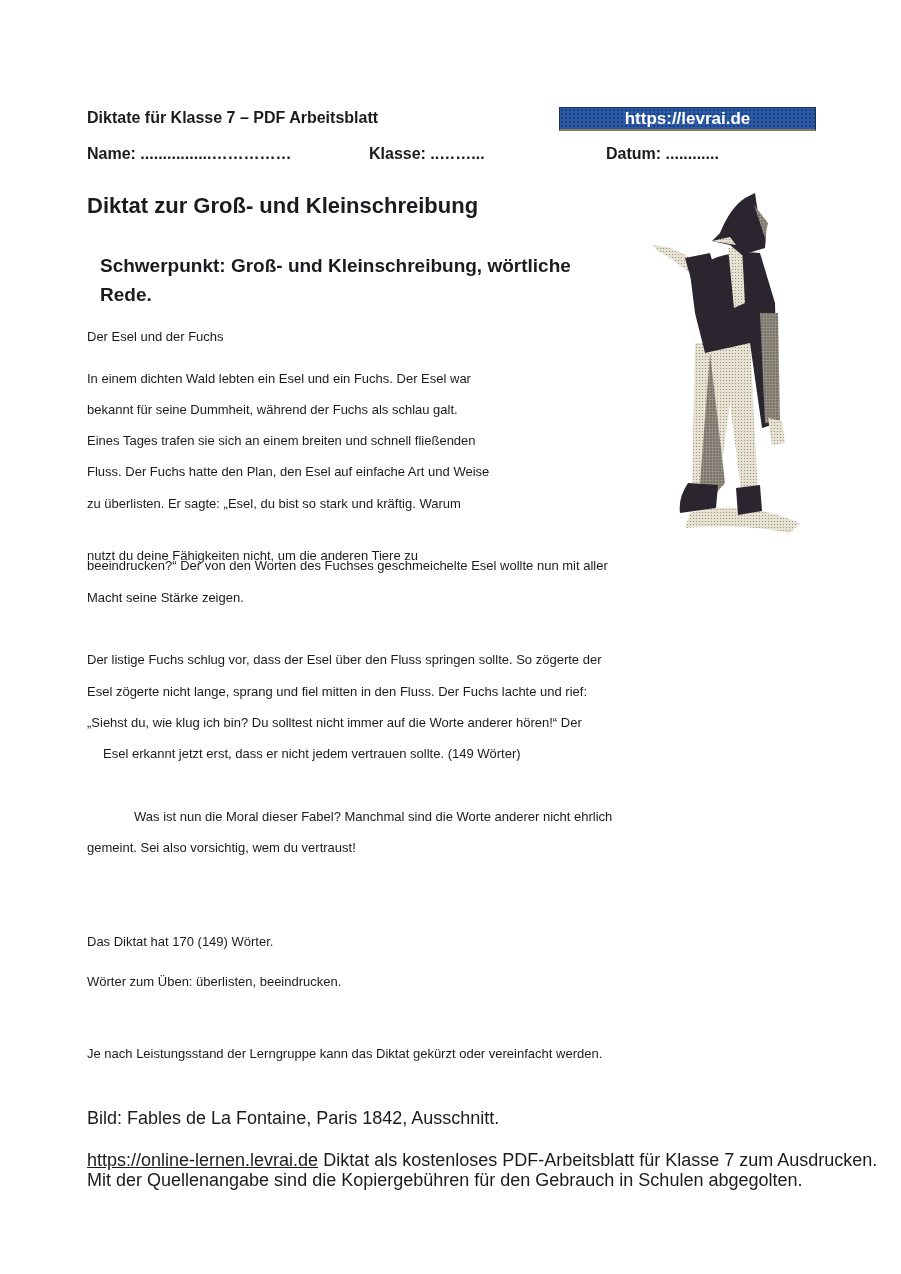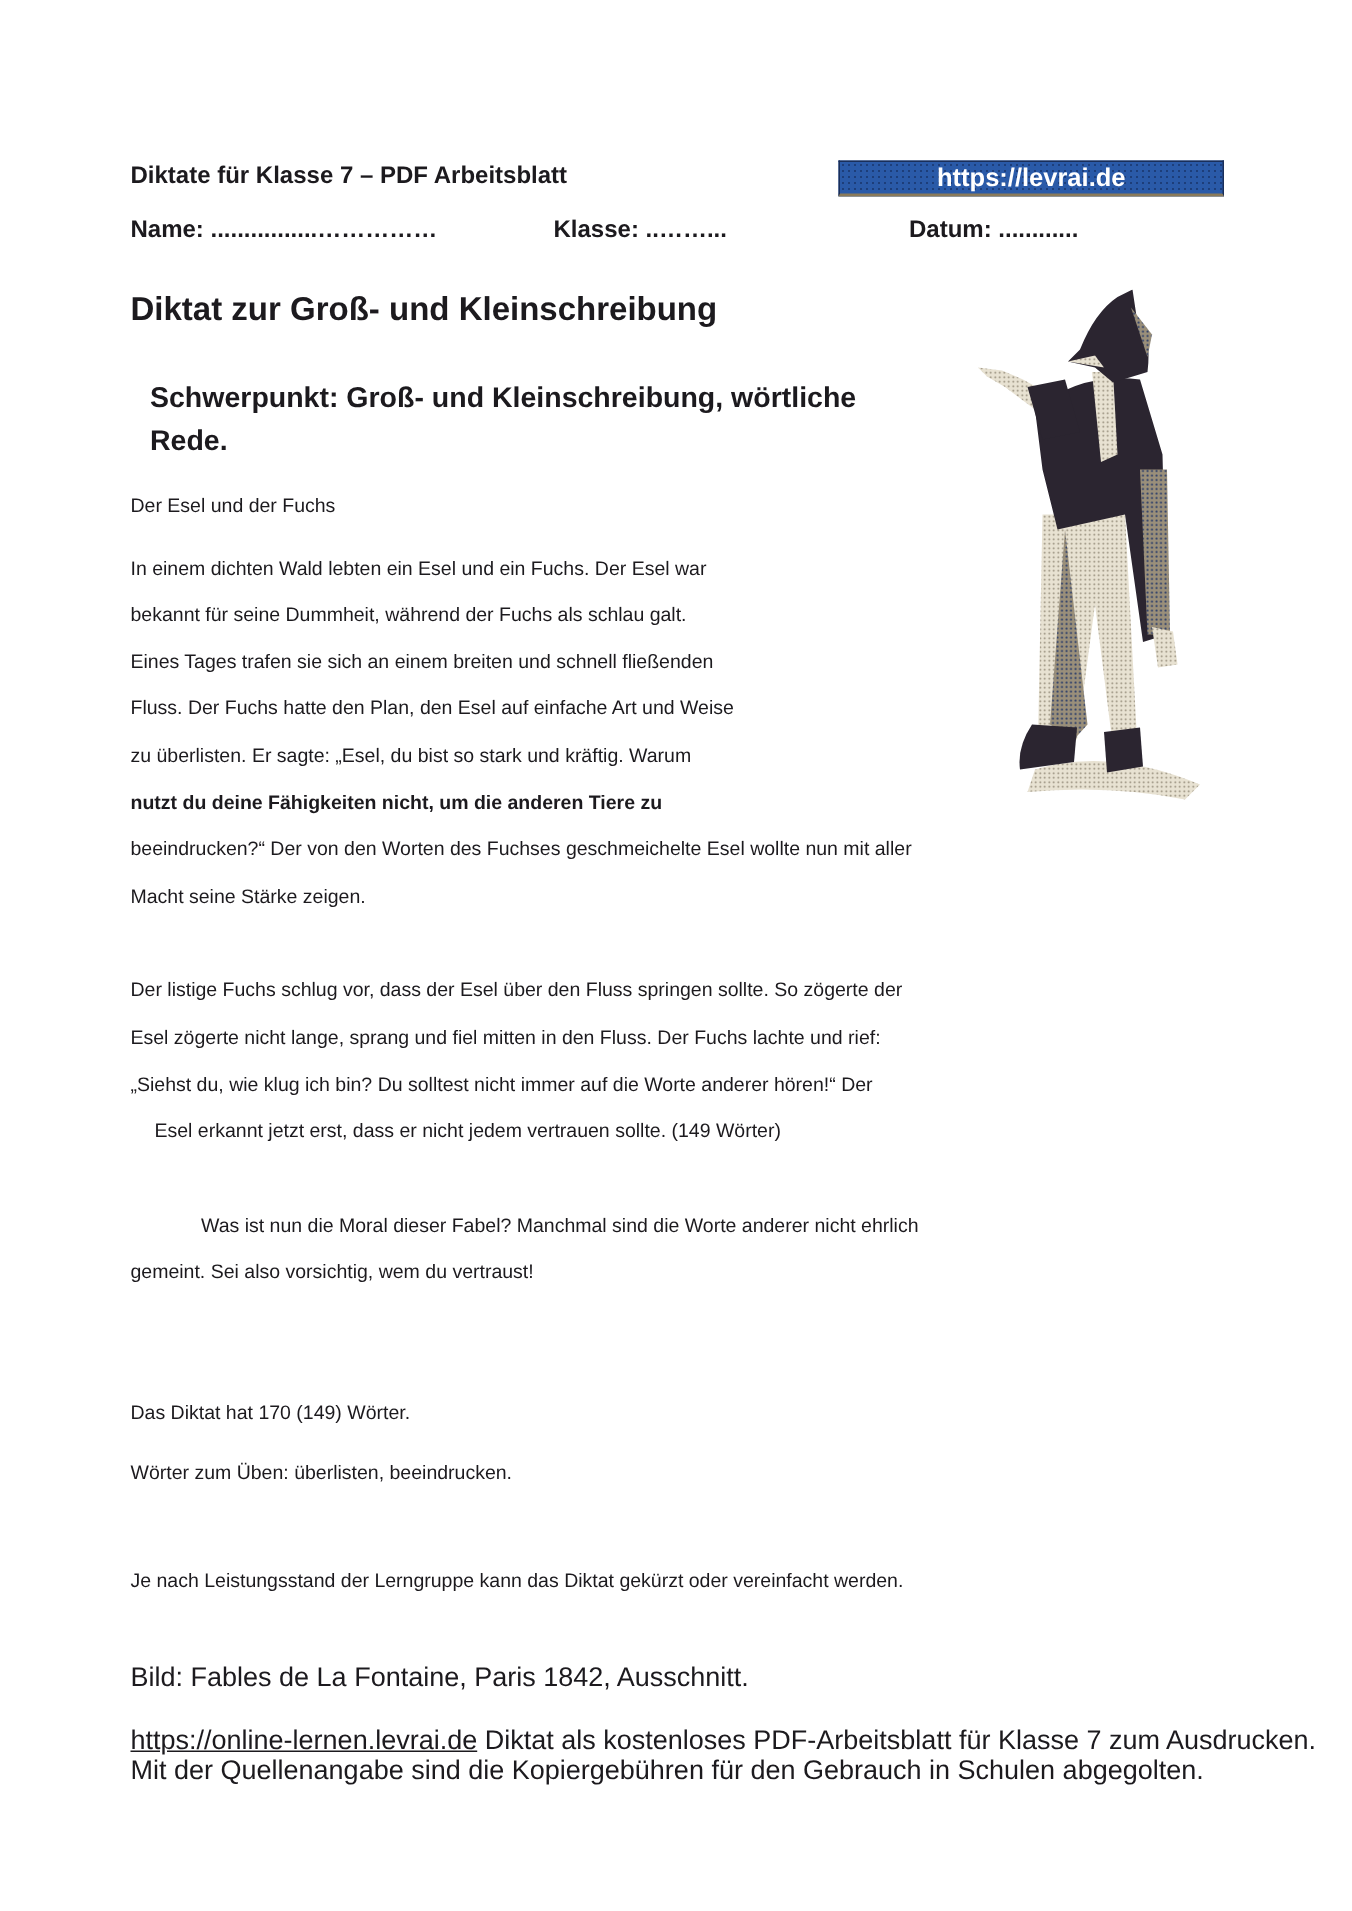--- a/index.html
+++ b/index.html
@@ -35,21 +35,21 @@
 <div class="abs subtitle" style="top:280px;">Rede.</div>
 
 <div class="abs body-line" style="top:329px;">Der Esel und der Fuchs</div>
 
 <div>
   <div class="abs body-line" style="top:371px;">In einem dichten Wald lebten ein Esel und ein Fuchs. Der Esel war</div>
   <div class="abs body-line" style="top:402px;">bekannt für seine Dummheit, während der Fuchs als schlau galt.</div>
   <div class="abs body-line" style="top:433px;">Eines Tages trafen sie sich an einem breiten und schnell fließenden</div>
   <div class="abs body-line" style="top:464px;">Fluss. Der Fuchs hatte den Plan, den Esel auf einfache Art und Weise</div>
   <div class="abs body-line" style="top:496px;">zu überlisten. Er sagte: „Esel, du bist so stark und kräftig. Warum</div>
-  <div class="abs body-line" style="top:527px;font-weight:bold;">nutzt du deine Fähigkeiten nicht, um die anderen Tiere zu</div>
+  <div class="abs body-line" style="top:548px;">nutzt du deine Fähigkeiten nicht, um die anderen Tiere zu</div>
   <div class="abs body-line" style="top:558px;">beeindrucken?“ Der von den Worten des Fuchses geschmeichelte Esel wollte nun mit aller</div>
   <div class="abs body-line" style="top:590px;">Macht seine Stärke zeigen.</div>
 </div>
 
 <div>
   <div class="abs body-line" style="top:652px;">Der listige Fuchs schlug vor, dass der Esel über den Fluss springen sollte. So zögerte der</div>
   <div class="abs body-line" style="top:684px;">Esel zögerte nicht lange, sprang und fiel mitten in den Fluss. Der Fuchs lachte und rief:</div>
   <div class="abs body-line" style="top:715px;">„Siehst du, wie klug ich bin? Du solltest nicht immer auf die Worte anderer hören!“ Der</div>
   <div class="abs body-line" style="top:746px;margin-left:16px;">Esel erkannt jetzt erst, dass er nicht jedem vertrauen sollte. (149 Wörter)</div>
 </div>

